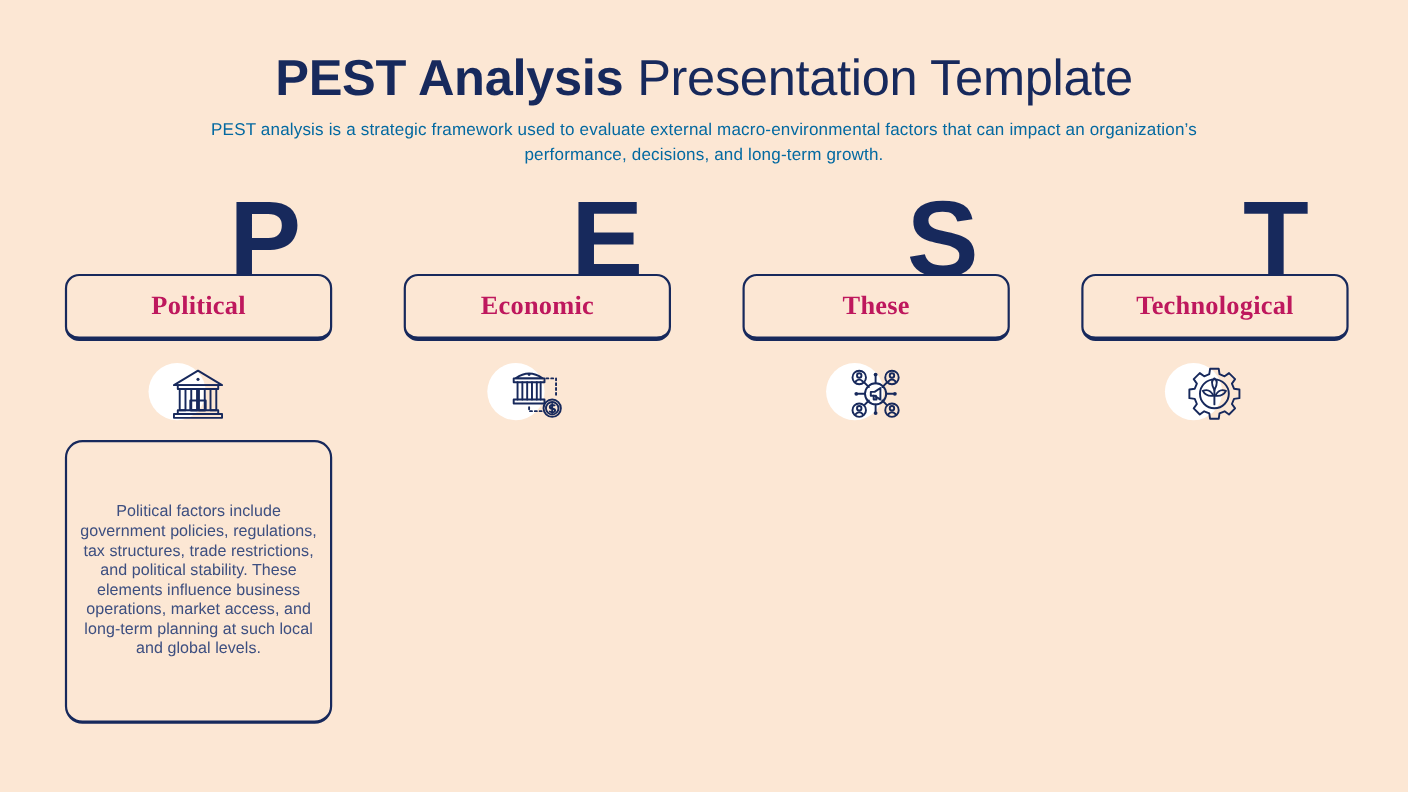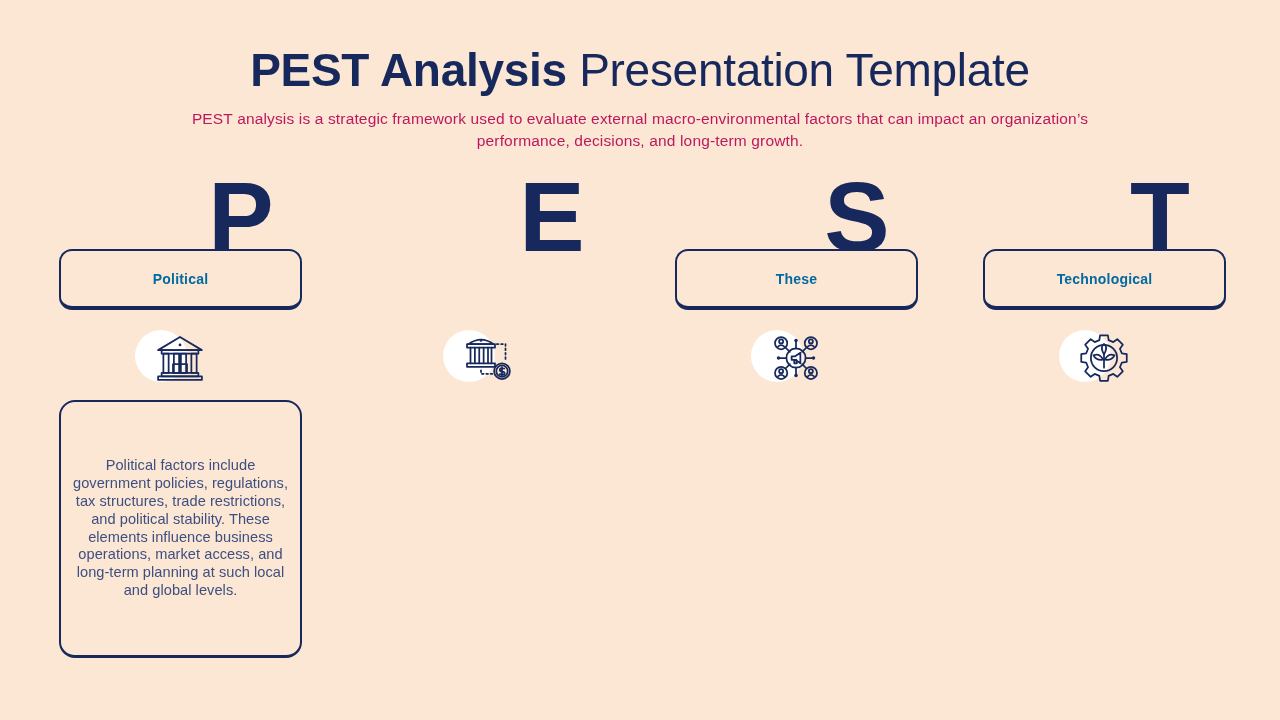--- a/index.html
+++ b/index.html
@@ -18,21 +18,21 @@
     font-family:"Liberation Sans Narrow","Liberation Sans", sans-serif;
     font-size:46px; line-height:52px; color:#17295C;
     letter-spacing:-0.3px; white-space:nowrap;
   }
   .title .t-bold { font-weight:bold; }
   .title .t-light { font-weight:normal; }
 
   .subtitle {
     position:absolute; top:108px; left:50%; transform:translateX(-50%);
     width:980px; text-align:center;
-    font-size:15.5px; line-height:21.5px; color:#be185d;
+    font-size:15.5px; line-height:21.5px; color:#0369a1;
     letter-spacing:0.15px;
   }
 
   
   .col { position:absolute; top:0; width:308px; height:720px; }
   .col-0 { left:57px; }
   .col-1 { left:365px; }
   .col-2 { left:673px; }
   .col-3 { left:981px; }
 
@@ -53,22 +53,22 @@
   .label-box {
     position:absolute; top:249px; left:2px;
     width:243px; height:61px;
     border:2px solid #17295C; border-bottom-width:4px;
     border-radius:13px;
     background:#FCE7D4;
     z-index:2;
     display:flex; align-items:center; justify-content:center;
   }
   .label-box .label-text {
-    font-family:Liberation Sans, sans-serif;
-    font-weight:bold; font-size:14px; color:#0369a1;
+    font-family:Liberation Serif, serif;
+    font-weight:bold; font-size:24px; color:#be185d;
     letter-spacing:0.2px;
   }
 
   
   .icon-row { position:absolute; top:330px; left:0; width:245px; height:56px; z-index:3; }
   .icon-circle {
     position:absolute; top:0; left:78px;
     width:52px; height:52px; border-radius:50%;
     background:#FFFFFF;
   }
@@ -126,20 +126,23 @@
         </svg>
       </div>
     </div>
     <div class="content-box">
       <div class="content-text">Political factors include government policies, regulations, tax structures, trade restrictions, and political stability. These elements influence business operations, market access, and long-term planning at such local and global levels.</div>
     </div>
   </div>
 
   <div class="col col-1">
     <div class="big-letter">E</div>
+    <div class="label-box">
+      <span class="label-text">Economic</span>
+    </div>
     <div class="icon-row">
       <div class="icon-circle"></div>
       <div class="icon-glyph">
         <svg viewBox="0 0 64 64" fill="none" stroke="#17295C" stroke-width="2" stroke-linecap="round" stroke-linejoin="round">
           <path d="M10 16 Q24 6 38 16 Z"></path>
           <circle cx="24" cy="12" r="1.5" fill="#17295C" stroke="none"></circle>
           <rect x="8" y="16" width="32" height="4"></rect>
           <path d="M12 20 L12 38 M17 20 L17 38 M22 20 L22 38 M27 20 L27 38 M32 20 L32 38 M36 20 L36 38"></path>
           <rect x="8" y="38" width="32" height="4"></rect>
           <circle cx="48" cy="47" r="9"></circle>

